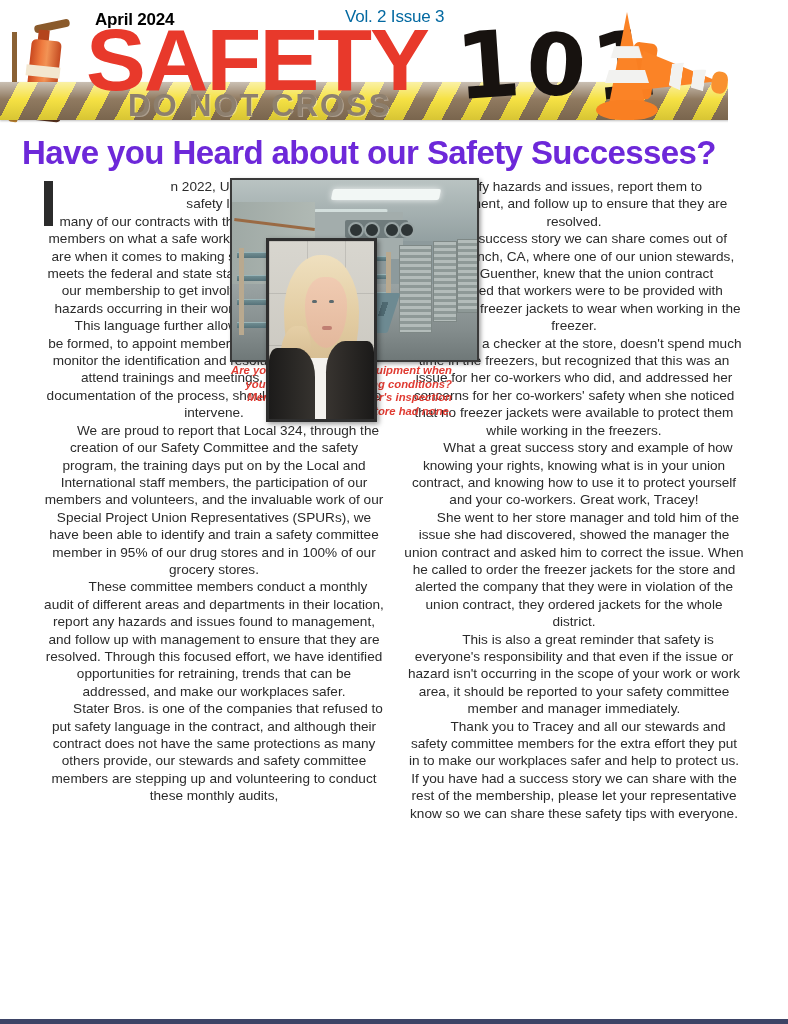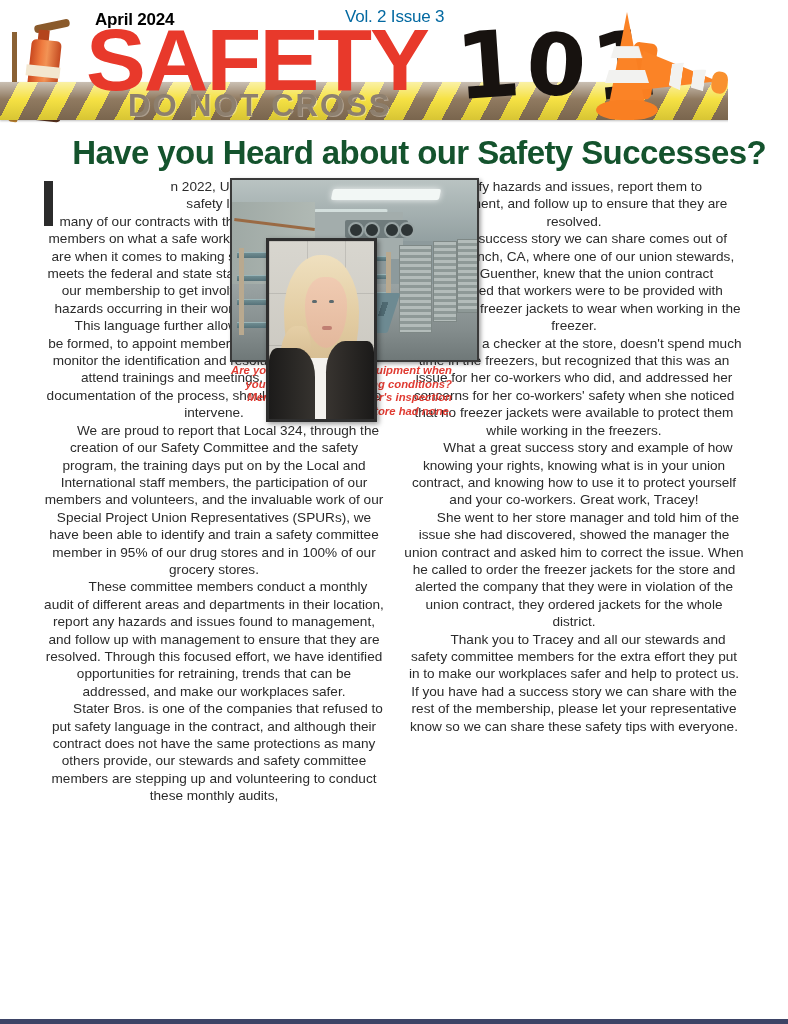--- a/index.html
+++ b/index.html
@@ -202,25 +202,24 @@
 
   
   .headline {
     position: absolute;
     left: 22px;
     top: 134px;
     width: 744px;
     font-size: 33px;
     line-height: 37px;
     font-weight: bold;
-    color: #14532d;
+    color: #6d28d9;
     letter-spacing: -.6px;
     font-family: "Liberation Sans", sans-serif;
     white-space: nowrap;
-    text-align: right;
   }
 
   
   .cols {
     position: absolute;
     left: 44px;
     top: 178px;
     width: 700px;
     height: 790px;
   }
@@ -476,20 +475,21 @@
       <p>These committee members conduct a monthly audit of different areas and departments in their location, report any hazards and issues found to management, and follow up with management to ensure that they are resolved. Through this focused effort, we have identified opportunities for retraining, trends that can be addressed, and make our workplaces safer.</p>
       <p>Stater Bros. is one of the companies that refused to put safety language in the contract, and although their contract does not have the same protections as many others provide, our stewards and safety committee members are stepping up and volunteering to conduct these monthly audits,</p>
     </div>
 
     <div class="col col-right">
       <p class="noindent">identify hazards and issues, report them to management, and follow up to ensure that they are resolved.</p>
       <p>One success story we can share comes out of Ladera Ranch, CA, where one of our union stewards, Tracey Guenther, knew that the union contract guaranteed that workers were to be provided with appropriate freezer jackets to wear when working in the freezer.</p>
       <p>Tracey, a checker at the store, doesn't spend much time in the freezers, but recognized that this was an issue for her co-workers who did, and addressed her concerns for her co-workers' safety when she noticed that no freezer jackets were available to protect them while working in the freezers.</p>
       <p>What a great success story and example of how knowing your rights, knowing what is in your union contract, and knowing how to use it to protect yourself and your co-workers. Great work, Tracey!</p>
       <p>She went to her store manager and told him of the issue she had discovered, showed the manager the union contract and asked him to correct the issue. When he called to order the freezer jackets for the store and alerted the company that they were in violation of the union contract, they ordered jackets for the whole district.</p>
+      <p>This is also a great reminder that safety is everyone's responsibility and that even if the issue or hazard isn't occurring in the scope of your work or work area, it should be reported to your safety committee member and manager immediately.</p>
       <p>Thank you to Tracey and all our stewards and safety committee members for the extra effort they put in to make our workplaces safer and help to protect us. If you have had a success story we can share with the rest of the membership, please let your representative know so we can share these safety tips with everyone.</p>
     </div>
 
     <div class="photo-freezer">
       <div class="fz-ceiling"></div>
       <div class="fz-lightbar"></div>
       <div class="fz-lightbar2"></div>
       <div class="fz-backwall"></div>
       <div class="fz-leftwall"></div>
       <div class="fz-pipe"></div>

